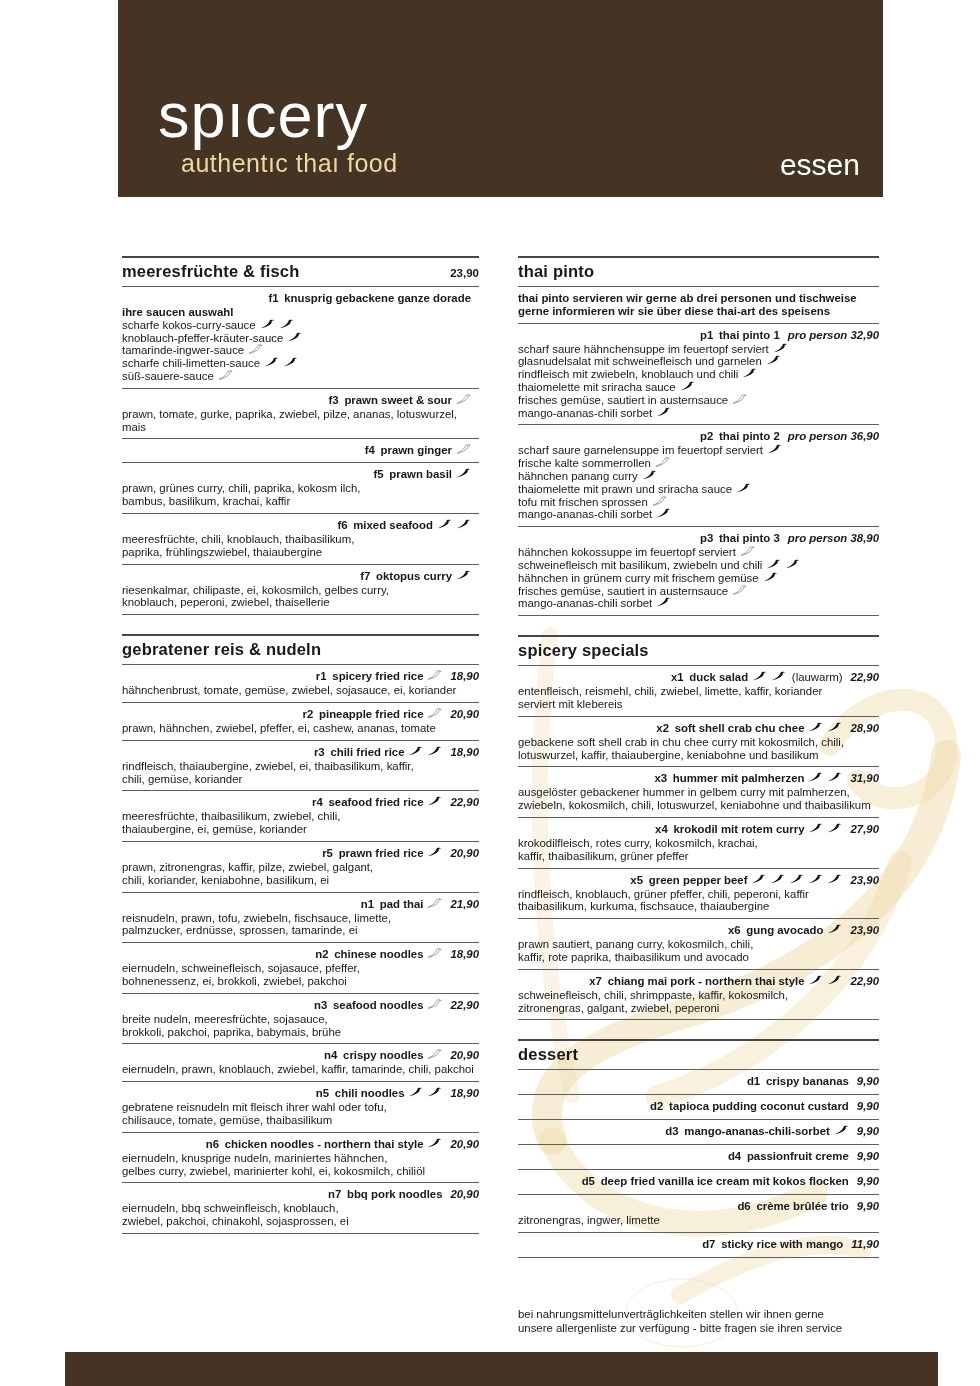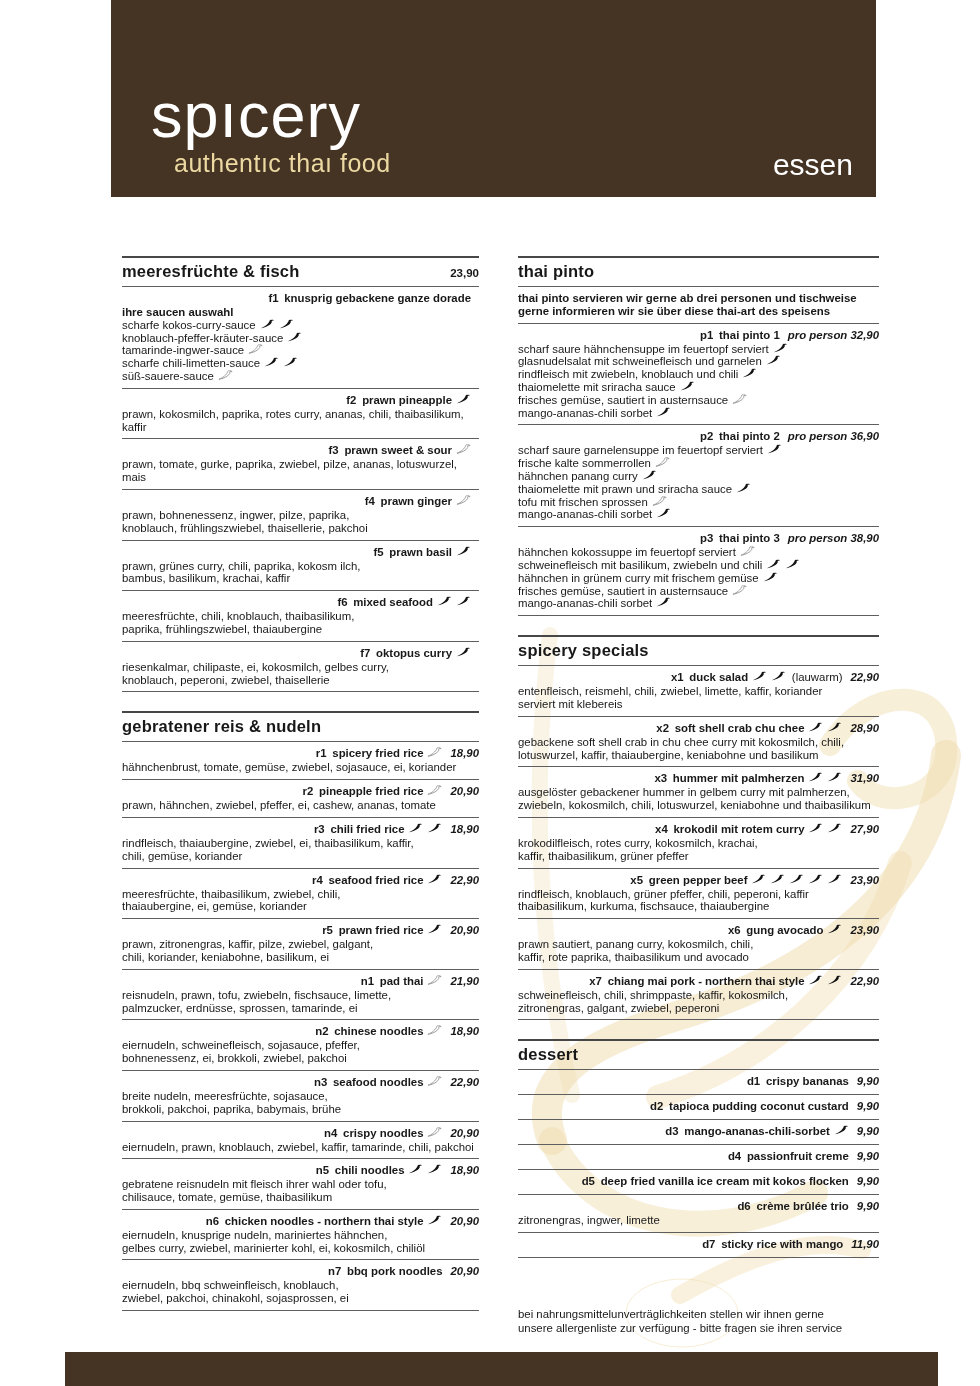--- a/index.html
+++ b/index.html
@@ -8,21 +8,21 @@
     --rule:#5e5e5e;
     --rule-strong:#474747;
     --ink:#181818;
     --wm:#f0dcab;
   }
   html,body{margin:0;padding:0;background:#ffffff;}
   .page{position:relative;width:980px;height:1386px;background:#fff;overflow:hidden;
         font-family:"Liberation Sans","DejaVu Sans",sans-serif;color:var(--ink);}
 
   
-  .top-band{position:absolute;left:111px;top:0;width:765px;height:197px;background:var(--brown);}
+  .top-band{position:absolute;left:118px;top:0;width:765px;height:197px;background:var(--brown);}
   .logo{position:absolute;left:40px;top:84px;font-size:63px;line-height:1;color:#ffffff;letter-spacing:1px;}
   .tagline{position:absolute;left:63px;top:151px;font-size:25px;line-height:1;color:var(--tan);letter-spacing:0.5px;}
   .city{position:absolute;right:23px;top:150px;font-size:30px;line-height:1;color:#ffffff;}
 
   
   .watermark{position:absolute;left:430px;top:595px;width:540px;height:780px;z-index:0;pointer-events:none;}
   .watermark path,.watermark ellipse{stroke:var(--wm);fill:none;stroke-linecap:round;}
 
   
   .columns{position:absolute;top:256px;left:122px;width:757px;display:flex;gap:39px;z-index:1;}
@@ -113,56 +113,39 @@
                     <path d="M0.8 10.2 C5 9.6 10.8 7.4 12.6 3.9 C12.9 3.2 12.8 2.7 12.4 2.4 C13.4 1.5 14.8 1.7 15.2 2.1 C15 0.9 13.4 0.4 12.3 1 C11.7 0.5 10.8 0.8 10.4 1.7 C9.6 5 5 8.6 0.8 10.2 Z"></path>
                   </svg></div>
                 <div class="line">süß-sauere-sauce<svg viewBox="0 0 16 11" class="chili o">
                     <path d="M0.8 10.2 C5 9.6 10.8 7.4 12.6 3.9 C12.9 3.2 12.8 2.7 12.4 2.4 C13.4 1.5 14.8 1.7 15.2 2.1 C15 0.9 13.4 0.4 12.3 1 C11.7 0.5 10.8 0.8 10.4 1.7 C9.6 5 5 8.6 0.8 10.2 Z"></path>
                   </svg></div>
               </div>
   </div>
             <div class="menu-item">
     <div class="item-head">
       <span class="item-title">
-        <span class="item-code">f2 </span><span class="item-name">prawn pineapple</span><span class="name-chilis"><svg viewBox="0 0 16 11" class="chili f">
+        <span class="item-code">f3 </span><span class="item-name">prawn sweet &amp; sour</span><span class="name-chilis"><svg viewBox="0 0 16 11" class="chili o">
                       <path d="M0.8 10.2 C5 9.6 10.8 7.4 12.6 3.9 C12.9 3.2 12.8 2.7 12.4 2.4 C13.4 1.5 14.8 1.7 15.2 2.1 C15 0.9 13.4 0.4 12.3 1 C11.7 0.5 10.8 0.8 10.4 1.7 C9.6 5 5 8.6 0.8 10.2 Z"></path>
                     </svg></span><span class="item-suffix"></span>
       </span>
       <span class="item-price"></span>
     </div>
     <div class="item-lines">
-                <div class="line">prawn, kokosmilch, paprika, rotes curry, ananas, chili, thaibasilikum, kaffir</div>
-              </div>
-  </div>
-            <div class="menu-item">
-    <div class="item-head">
-      <span class="item-title">
-        <span class="item-code">f3 </span><span class="item-name">prawn sweet &amp; sour</span><span class="name-chilis"><svg viewBox="0 0 16 11" class="chili o">
+                <div class="line">prawn, tomate, gurke, paprika, zwiebel, pilze, ananas, lotuswurzel, mais</div>
+              </div>
+  </div>
+            <div class="menu-item">
+    <div class="item-head">
+      <span class="item-title">
+        <span class="item-code">f4 </span><span class="item-name">prawn ginger</span><span class="name-chilis"><svg viewBox="0 0 16 11" class="chili o">
                       <path d="M0.8 10.2 C5 9.6 10.8 7.4 12.6 3.9 C12.9 3.2 12.8 2.7 12.4 2.4 C13.4 1.5 14.8 1.7 15.2 2.1 C15 0.9 13.4 0.4 12.3 1 C11.7 0.5 10.8 0.8 10.4 1.7 C9.6 5 5 8.6 0.8 10.2 Z"></path>
                     </svg></span><span class="item-suffix"></span>
       </span>
       <span class="item-price"></span>
     </div>
-    <div class="item-lines">
-                <div class="line">prawn, tomate, gurke, paprika, zwiebel, pilze, ananas, lotuswurzel, mais</div>
-              </div>
-  </div>
-            <div class="menu-item">
-    <div class="item-head">
-      <span class="item-title">
-        <span class="item-code">f4 </span><span class="item-name">prawn ginger</span><span class="name-chilis"><svg viewBox="0 0 16 11" class="chili o">
-                      <path d="M0.8 10.2 C5 9.6 10.8 7.4 12.6 3.9 C12.9 3.2 12.8 2.7 12.4 2.4 C13.4 1.5 14.8 1.7 15.2 2.1 C15 0.9 13.4 0.4 12.3 1 C11.7 0.5 10.8 0.8 10.4 1.7 C9.6 5 5 8.6 0.8 10.2 Z"></path>
-                    </svg></span><span class="item-suffix"></span>
-      </span>
-      <span class="item-price"></span>
-    </div>
-    <div class="item-lines">
-                <div class="line">prawn, bohnenessenz, ingwer, pilze, paprika,</div>
-                <div class="line">knoblauch, frühlingszwiebel, thaisellerie, pakchoi</div>
-              </div>
   </div>
             <div class="menu-item">
     <div class="item-head">
       <span class="item-title">
         <span class="item-code">f5 </span><span class="item-name">prawn basil</span><span class="name-chilis"><svg viewBox="0 0 16 11" class="chili f">
                       <path d="M0.8 10.2 C5 9.6 10.8 7.4 12.6 3.9 C12.9 3.2 12.8 2.7 12.4 2.4 C13.4 1.5 14.8 1.7 15.2 2.1 C15 0.9 13.4 0.4 12.3 1 C11.7 0.5 10.8 0.8 10.4 1.7 C9.6 5 5 8.6 0.8 10.2 Z"></path>
                     </svg></span><span class="item-suffix"></span>
       </span>
       <span class="item-price"></span>
     </div>

